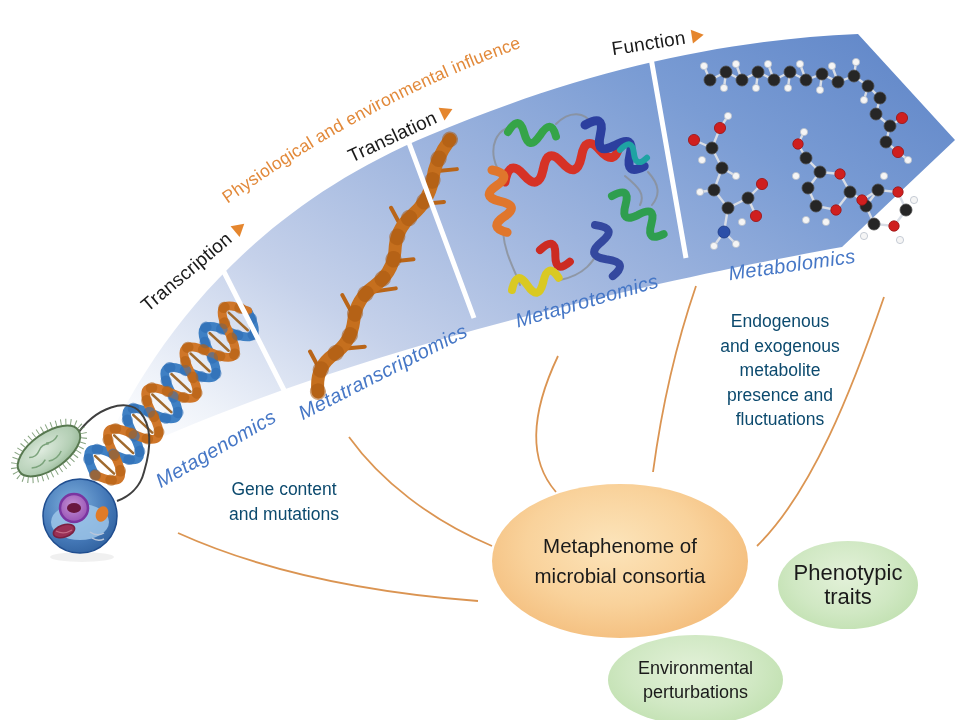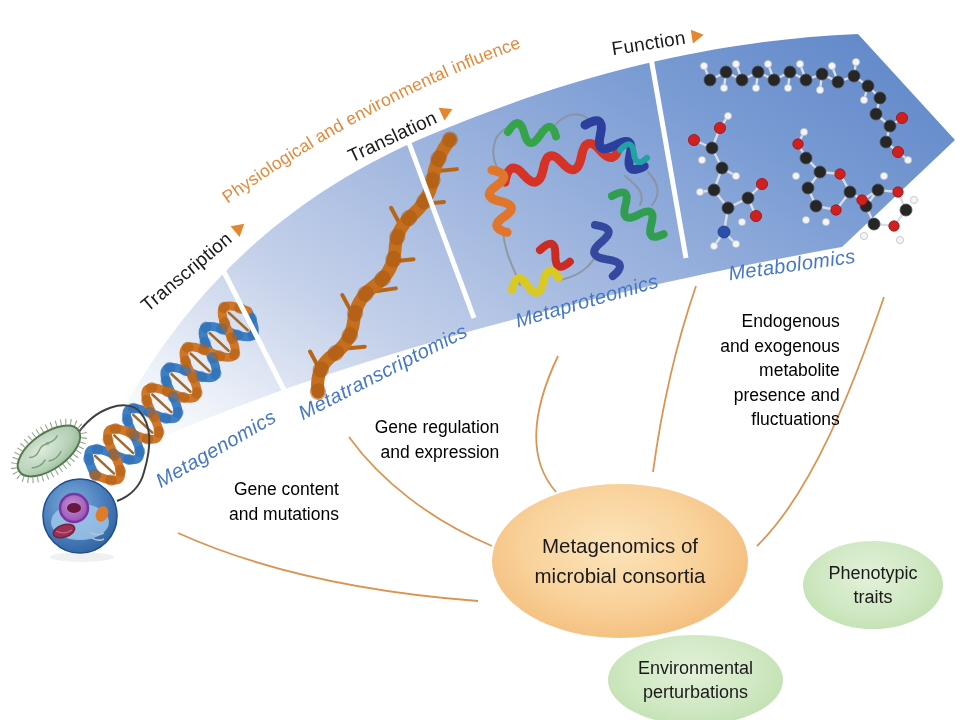--- a/index.html
+++ b/index.html
@@ -14,34 +14,34 @@
     transform:translate(-50%,-50%) rotate(var(--rot));display:flex;align-items:center;gap:7px;
   }
   .stage .tri{width:0;height:0;border-left:12px solid #e5862e;border-top:7px solid transparent;border-bottom:7px solid transparent;}
   
   .omics{
     position:absolute;white-space:nowrap;font-size:20px;font-style:italic;color:#4677c6;
     letter-spacing:.4px;transform:translate(-50%,-50%) rotate(var(--rot));
   }
   
   .desc{
-    position:absolute;transform:translateX(-50%);text-align:right;white-space:pre-line;
-    font-size:17.5px;line-height:24.5px;color:#000000;
+    position:absolute;transform:translateX(-50%);text-align:center;white-space:pre-line;
+    font-size:17.5px;line-height:24.5px;color:#0c4a6e;
   }
   
   .ell{
     position:absolute;border-radius:50%;display:flex;align-items:center;justify-content:center;
     text-align:center;white-space:pre-line;
   }
   .ell.orange{
     left:492px;top:484px;width:256px;height:154px;font-size:20.5px;line-height:30px;
     background:radial-gradient(ellipse at 47% 40%, #fce4ba 0%, #f9d29b 45%, #f3bb79 80%, #efb26d 100%);
   }
   .ell.green1{
-    left:803px;top:541px;width:140px;height:88px;font-size:18px;line-height:24px;
+    left:778px;top:541px;width:140px;height:88px;font-size:22px;line-height:24px;
     background:radial-gradient(ellipse at 48% 40%, #e3f1d9 0%, #d0e8c3 50%, #b6dba3 100%);
   }
   .ell.green2{
     left:608px;top:635px;width:175px;height:90px;font-size:18px;line-height:24px;
     background:radial-gradient(ellipse at 48% 40%, #e3f1d9 0%, #d0e8c3 50%, #b6dba3 100%);
   }
 </style>
 </head>
 <body>
 
@@ -238,28 +238,26 @@
     <span class="tri"></span>
   </div>
 
   <div class="omics" style="left:216px;top:449px;--rot:-30deg">Metagenomics</div>
   <div class="omics" style="left:383px;top:372px;--rot:-27deg">Metatranscriptomics</div>
   <div class="omics" style="left:587px;top:301px;--rot:-16deg">Metaproteomics</div>
   <div class="omics" style="left:792px;top:265px;--rot:-8deg">Metabolomics</div>
 
   <div class="desc" style="left:284px;top:477px">Gene content
 and mutations</div>
-  <div class="desc" style="left:437px;top:415px">Gene regulation
-and expression</div>
   <div class="desc" style="left:780px;top:309px">Endogenous
 and exogenous
 metabolite
 presence and
 fluctuations</div>
 
-  <div class="ell orange">Metagenomics of
+  <div class="ell orange">Metaphenome of
 microbial consortia</div>
   <div class="ell green1">Phenotypic
 traits</div>
   <div class="ell green2">Environmental
 perturbations</div>
 
 </div>
 
 </body></html>

